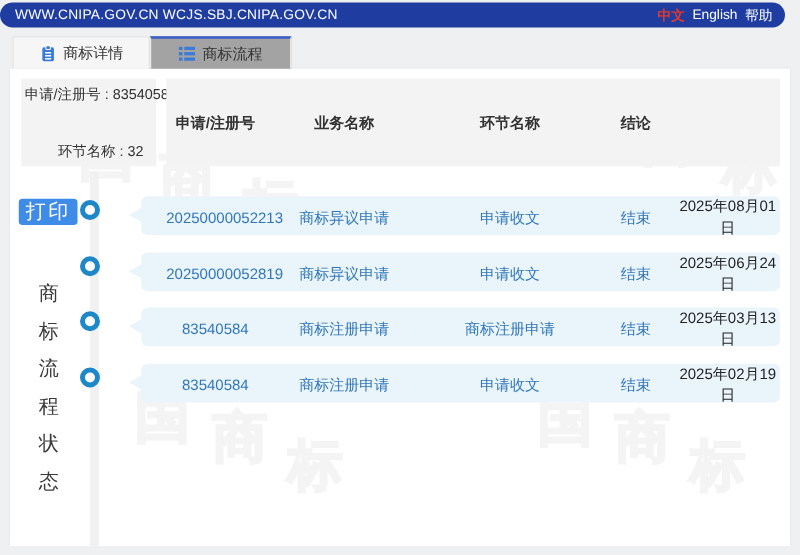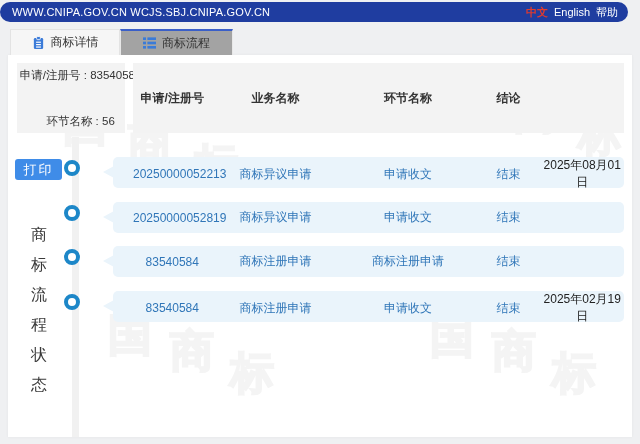--- a/index.html
+++ b/index.html
@@ -78,21 +78,21 @@
   .thead span { text-align:center; font-weight:bold; font-size:12px; color:#333; }
 
   .timeline {
     position:absolute; left:64px; top:82px; bottom:0; width:7px;
     background:#f1f1f1; z-index:1;
   }
 
   .print-btn {
     position:absolute; left:7px; top:104px; width:47px; height:21px;
     background:#3f8ce8; border:none; border-radius:3px;
-    color:#fff; font-size:13px; letter-spacing:2px;
+    color:#fff; font-size:16px; letter-spacing:2px;
     cursor:pointer; z-index:2;
     font-family:"Liberation Sans","DejaVu Sans",sans-serif;
   }
 
   .process-row { position:absolute; left:0; right:8px; height:31px; z-index:2; }
   .process-row .node {
     position:absolute; left:56px; top:3px;
     width:16px; height:16px; border-radius:50%;
     background:#fff; border:4px solid #1d87c8;
   }
@@ -169,21 +169,21 @@
   <span class="wm" style="left:222px; top:296px;">标</span>
   <span class="wm" style="left:422px; top:260px;">国</span>
   <span class="wm" style="left:484px; top:274px;">商</span>
   <span class="wm" style="left:544px; top:296px;">标</span>
 
   <div class="info-box">
     <div class="info-line">
       <span>申请/注册号</span><span> : </span><span>83540584</span>
     </div>
     <div class="info-line">
-      <span>环节名称</span><span> : </span><span>56</span>
+      <span>环节名称</span><span> : </span><span>32</span>
     </div>
   </div>
 
   <div class="thead">
     <span>申请/注册号</span>
     <span>业务名称</span>
     <span>环节名称</span>
     <span>结论</span>
   </div>
 
@@ -202,30 +202,32 @@
     </div>
   </div>
 
   <div class="process-row" style="top:147px;">
     <span class="node"></span>
     <div class="bubble">
       <span class="cell">20250000052819</span>
       <span class="cell">商标异议申请</span>
       <span class="cell">申请收文</span>
       <span class="cell">结束</span>
+      <span class="cell date">2025年06月24日</span>
     </div>
   </div>
 
   <div class="process-row" style="top:191px;">
     <span class="node"></span>
     <div class="bubble">
       <span class="cell">83540584</span>
       <span class="cell">商标注册申请</span>
       <span class="cell">商标注册申请</span>
       <span class="cell">结束</span>
+      <span class="cell date">2025年03月13日</span>
     </div>
   </div>
 
   <div class="process-row" style="top:236px;">
     <span class="node"></span>
     <div class="bubble">
       <span class="cell">83540584</span>
       <span class="cell">商标注册申请</span>
       <span class="cell">申请收文</span>
       <span class="cell">结束</span>

